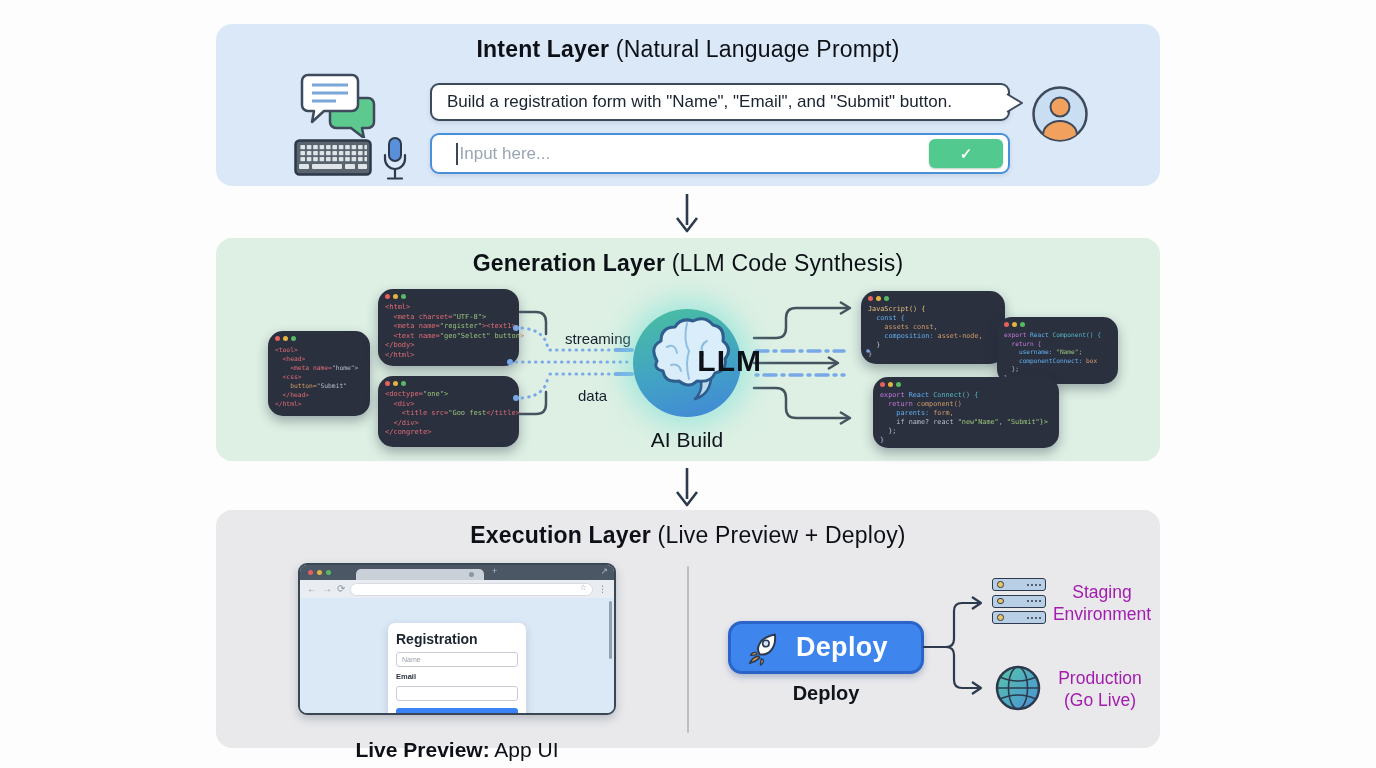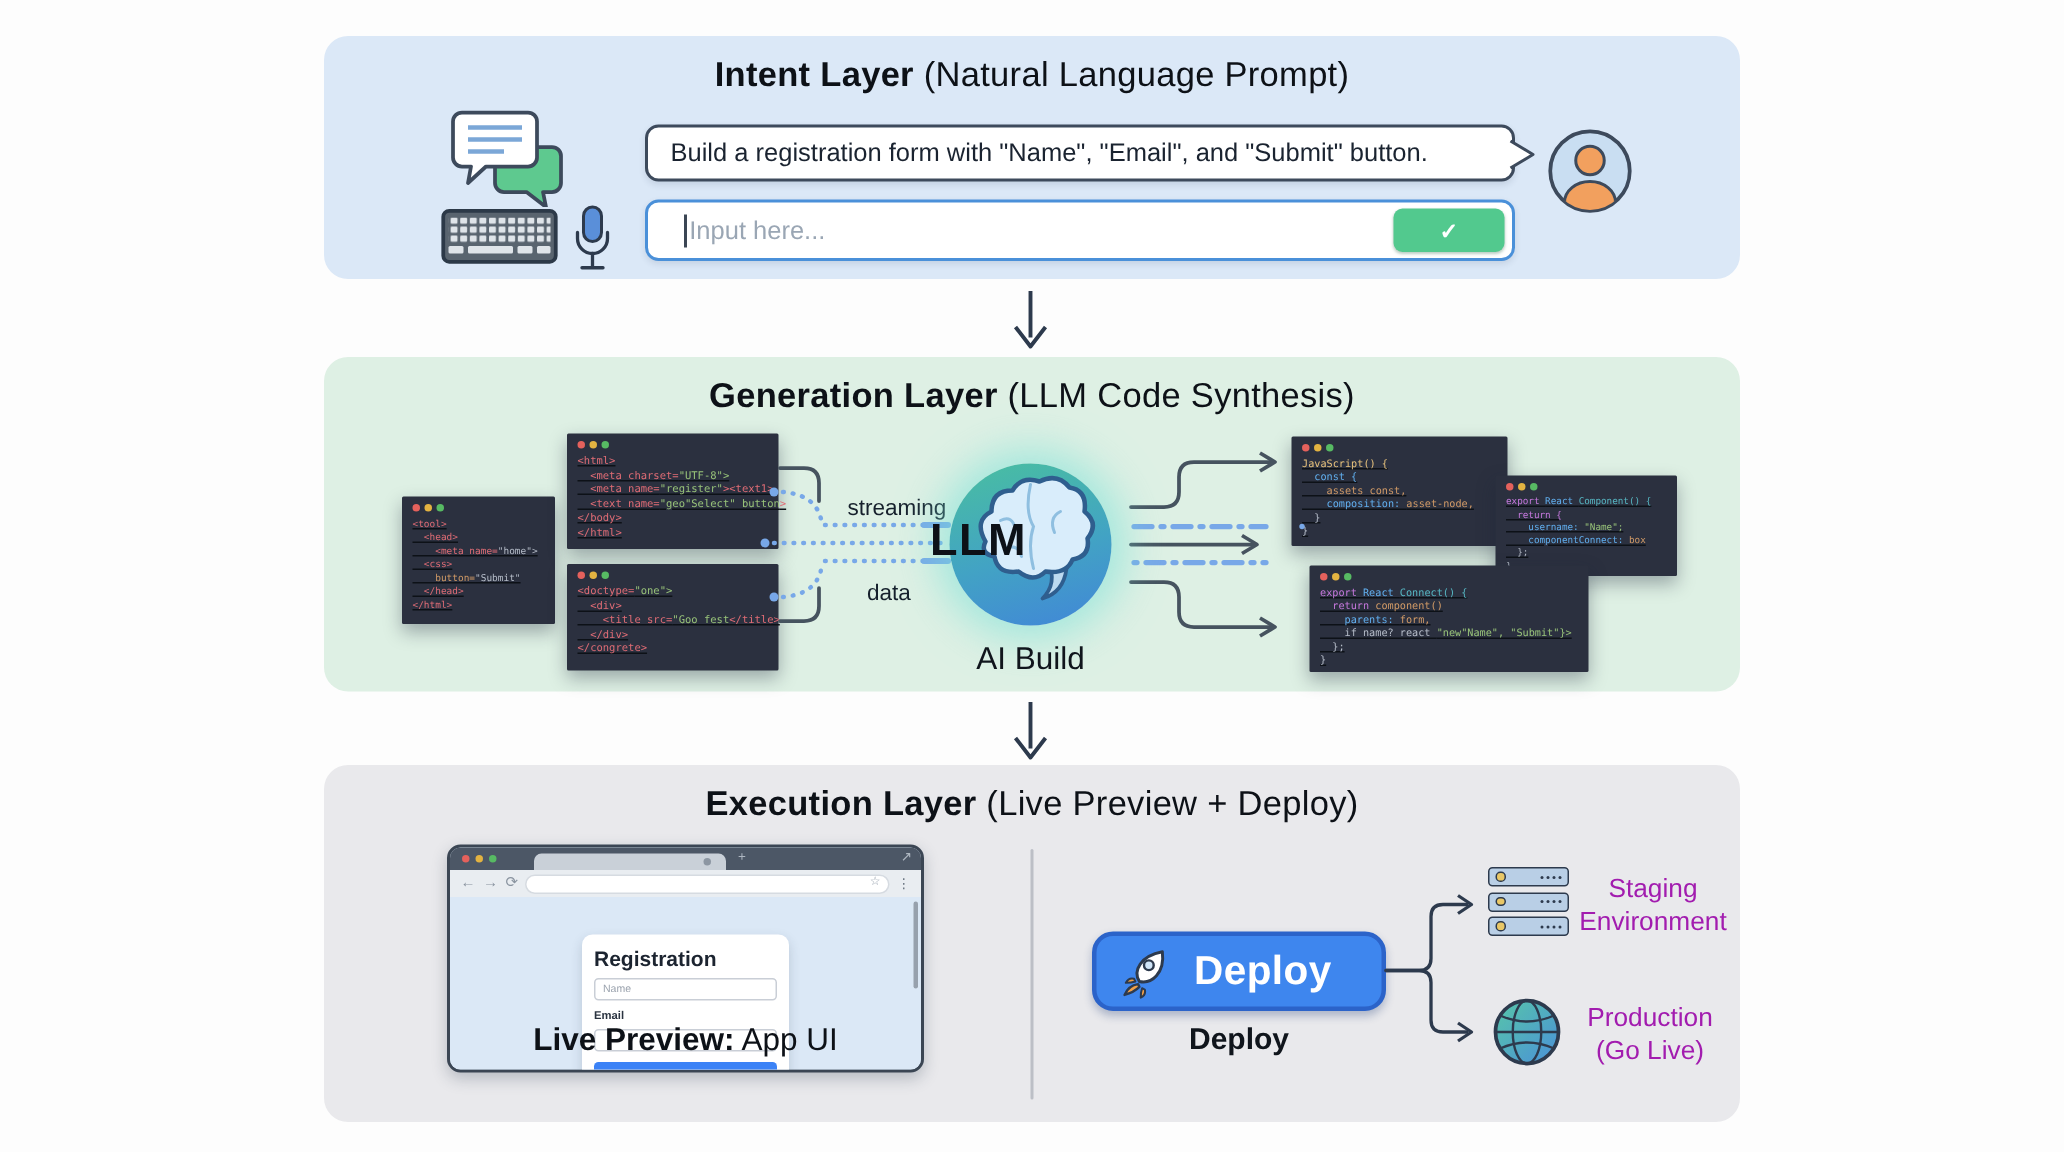--- a/index.html
+++ b/index.html
@@ -28,37 +28,37 @@
           border:2.5px solid #4a90d9;border-radius:9px;display:flex;align-items:center;
           padding-left:24px;box-sizing:border-box;box-shadow:0 2px 4px rgba(40,60,90,.12);}
   .caret{width:1.5px;height:22px;background:#3b4654;margin-right:2px;}
   .placeholder{font-size:17px;color:#9aa6b4;}
   .check-btn{position:absolute;right:5px;top:4px;width:74px;height:29px;background:#52c98e;
           border-radius:6px;display:flex;align-items:center;justify-content:center;
           color:#fff;font-size:15px;font-weight:700;box-shadow:0 1px 2px rgba(30,90,60,.3);}
   .avatar{position:absolute;left:1031px;top:85px;width:58px;height:58px;}
 
   
-  .codewin{position:absolute;background:#2b303f;border-radius:1px;padding:5px 7px;
-           box-sizing:border-box;box-shadow:0 5px 12px rgba(25,35,55,.35);text-decoration:underline;}
+  .codewin{position:absolute;background:#2b303f;border-radius:15px;padding:5px 7px;
+           box-sizing:border-box;box-shadow:0 5px 12px rgba(25,35,55,.35);}
   .lights{display:flex;gap:3px;margin-bottom:4px;}
   .dot{width:5px;height:5px;border-radius:50%;}
   .dot.r{background:#e5615c}.dot.y{background:#e3b341}.dot.g{background:#57ba63}
   .code-line{white-space:pre;font-family:"DejaVu Sans Mono",monospace;}
   .w1 .code-line{font-size:6.3px;line-height:9px;}
   .w2 .code-line,.w3 .code-line{font-size:7px;line-height:9.6px;}
   .w4 .code-line,.w6 .code-line{font-size:6.8px;line-height:9px;}
   .w5 .code-line{font-size:6.2px;line-height:8.5px;}
   .c-tag{color:#e06c75}.c-str{color:#98c379}.c-attr{color:#d19a66}.c-kw{color:#c678dd}
   .c-fn{color:#e5c07b}.c-key{color:#61afef}.c-type{color:#56b6c2}.c-plain{color:#b6bdc9}
 
   .llm-circle{position:absolute;left:633px;top:309px;width:108px;height:108px;border-radius:50%;
         background:linear-gradient(165deg,#49bfa0 0%,#42a3c4 55%,#4186d8 100%);
         box-shadow:0 0 28px 9px rgba(120,225,215,.6);}
-  .llm-label{position:absolute;left:620px;top:344px;width:108px;text-align:left;
+  .llm-label{position:absolute;left:654px;top:344px;width:108px;text-align:right;
         font-size:30px;font-weight:700;color:#0d1117;letter-spacing:1px;}
   .ai-model{position:absolute;left:621px;top:428px;width:132px;text-align:center;
         font-size:21px;font-weight:500;color:#10151c;}
   .flow-label{position:absolute;font-size:15px;font-weight:500;color:#16202c;}
 
   
   .browser{position:absolute;left:298px;top:563px;width:318px;height:152px;border-radius:9px;
         overflow:hidden;border:2px solid #3b4654;background:#dbe8f6;box-sizing:border-box;
         box-shadow:0 4px 10px rgba(40,55,75,.25);}
   .b-titlebar{position:relative;height:15px;background:#4c5766;}
@@ -79,21 +79,21 @@
   .b-scroll{position:absolute;right:2px;top:3px;width:3px;height:58px;background:#97a1ad;border-radius:2px;}
   .form-card{position:absolute;left:88px;top:25px;width:138px;height:106px;background:#fff;
         border-radius:7px;box-shadow:0 3px 8px rgba(40,55,75,.18);padding:8px;box-sizing:border-box;}
   .form-h{font-size:14px;font-weight:700;color:#1c2430;}
   .form-input{margin-top:5px;height:15px;border:1px solid #c9ced6;border-radius:3px;
         display:flex;align-items:center;padding-left:5px;box-sizing:border-box;}
   .form-ph{font-size:7px;color:#9aa2ad;}
   .form-label{margin-top:5px;font-size:7.5px;font-weight:700;color:#2a3340;}
   .form-submit{margin-top:7px;height:16px;background:#3b82f6;border-radius:3px;color:#fff;
         font-size:8px;font-weight:500;display:flex;align-items:center;justify-content:center;}
-  .preview-caption{position:absolute;left:258px;top:682px;width:398px;text-align:center;font-size:21px;}
+  .preview-caption{position:absolute;left:258px;top:738px;width:398px;text-align:center;font-size:21px;}
   .preview-caption .tb{font-weight:700;}
   .divider{position:absolute;left:687px;top:566px;width:2px;height:167px;background:#bcbfc6;border-radius:1px;}
 
   .deploy-btn{position:absolute;left:728px;top:621px;width:196px;height:53px;background:#3e86ee;
         border:3px solid #2b63c9;border-radius:14px;box-sizing:border-box;display:flex;
         align-items:center;padding-left:16px;gap:13px;box-shadow:0 3px 6px rgba(30,60,120,.3);}
   .deploy-btn .lbl{color:#fff;font-size:27px;font-weight:700;letter-spacing:.3px;}
   .deploy-caption{position:absolute;left:728px;top:682px;width:196px;text-align:center;
         font-size:20px;font-weight:700;color:#10151c;}
   .server-stack{position:absolute;left:992px;top:578px;width:54px;}

